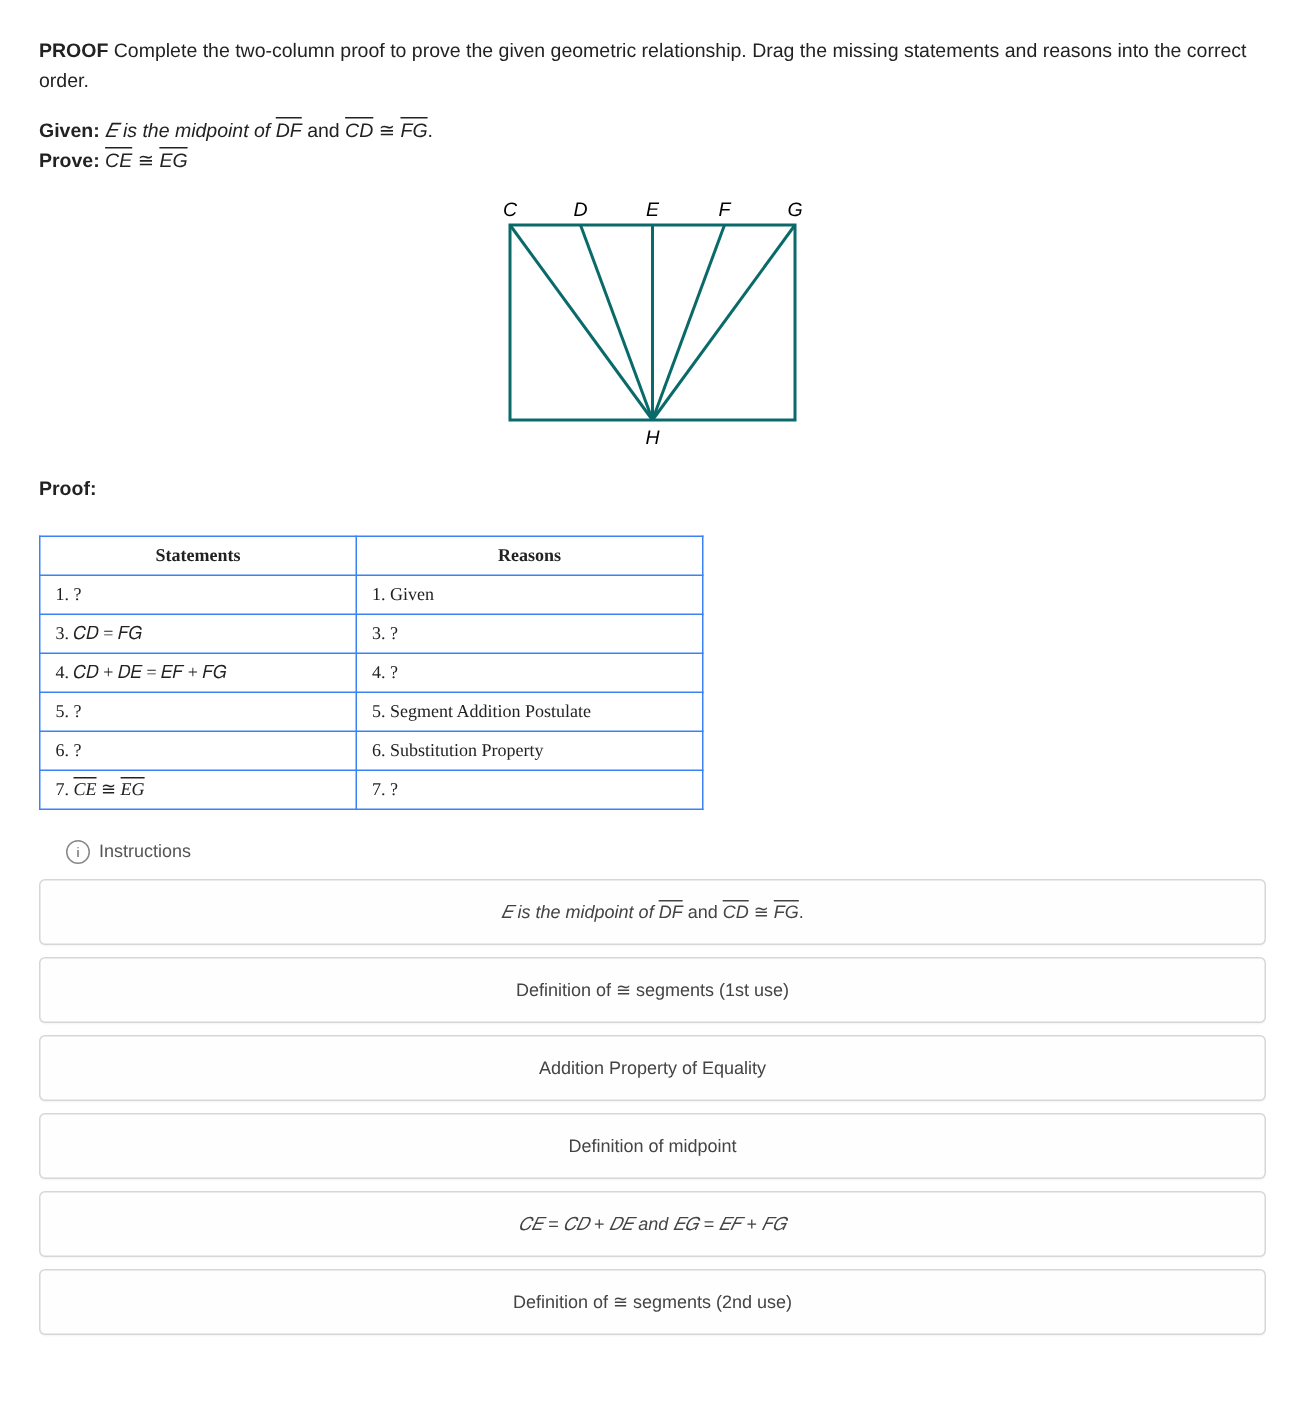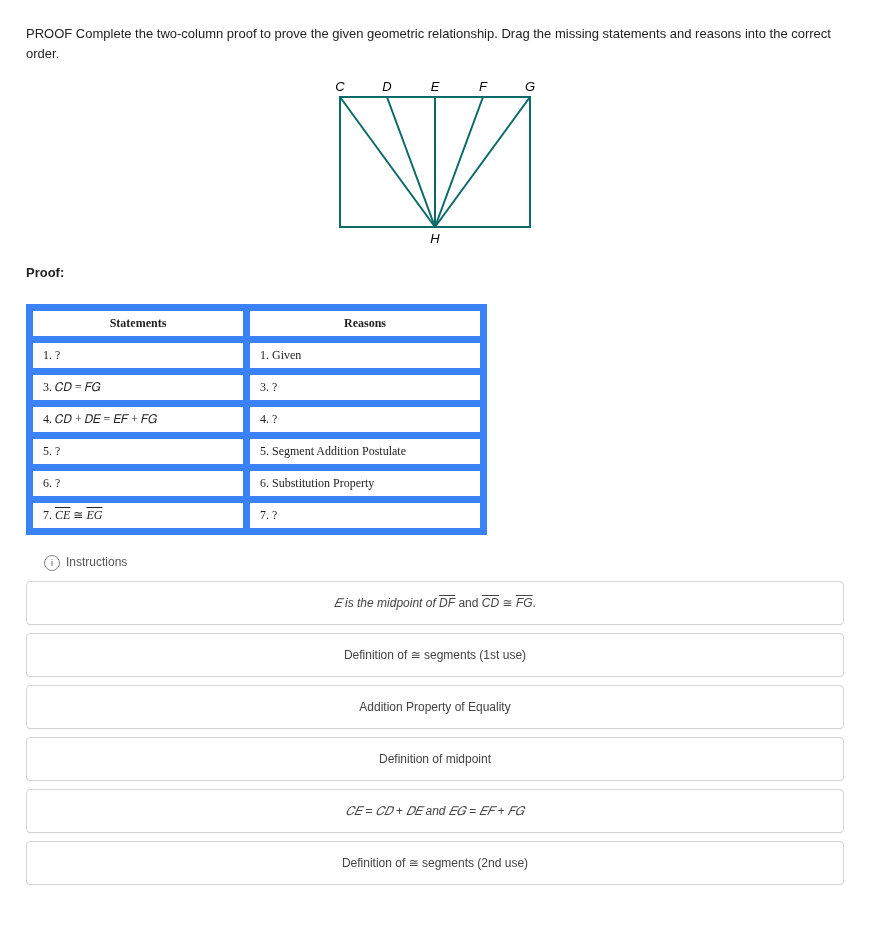--- a/index.html
+++ b/index.html
@@ -1,41 +1,48 @@
 <!DOCTYPE html>
 <html><head>
 <meta charset="utf-8">
 <style>
   body{margin:0;font-family:Arial,Helvetica,sans-serif;font-size:13px;color:#222;background:#f5f5f5}
   .page{width:870px;min-height:948px;background:#fff;padding:24px 26px;box-sizing:border-box}
   .prob{margin-bottom:14px;line-height:1.5}
   .ov{text-decoration:overline}
-  .bold{font-weight:400}
+  .bold{font-weight:700}
   .figwrap{width:100%;display:flex;justify-content:center;margin:10px 0 18px}
   svg{display:block}
   .proofh{font-weight:700;margin:4px 0 24px}
   table.proof{border-collapse:collapse;font-size:12px;font-family:serif}
-  table.proof td,table.proof th{border:7px solid #3b82f6;padding:5px 10px;text-align:left}
+  table.proof td,table.proof th{border:1px solid #3b82f6;padding:5px 10px;text-align:left}
   table.proof th{text-align:center;font-weight:700}
   .col-stmt{width:190px}
   .col-rsn{width:210px}
   .instr{margin:20px 18px 10px;color:#555;font-size:12px}
   .instr .ic{display:inline-block;width:14px;height:14px;border:1px solid #888;border-radius:50%;text-align:center;line-height:14px;font-size:9px;margin-right:6px;color:#555}
   .tile{border:1px solid #d6d6d6;border-radius:4px;background:#fefefe;margin:8px 0;padding:14px 20px;text-align:center;font-size:12px;color:#444;box-shadow:0 1px 0 rgba(0,0,0,.03)}
   .it{font-style:italic}
 </style>
 </head>
 <body>
 
 <div class="page">
 
   <div class="prob">
     <span class="bold">PROOF</span><span> Complete the two-column proof to prove the given geometric relationship. Drag the missing statements and reasons into the correct order.</span>
   </div>
 
+  <div class="prob">
+    <span class="bold">Given: </span>
+    <span class="it">𝐸 is the midpoint of </span><span class="ov it">DF</span><span> and </span><span class="ov it">CD</span><span> ≅ </span><span class="ov it">FG</span><span>.</span>
+    <br>
+    <span class="bold">Prove: </span>
+    <span class="ov it">CE</span><span> ≅ </span><span class="ov it">EG</span>
+  </div>
 
   <div class="figwrap">
     <svg width="230" height="170" viewBox="0 0 230 170">
       <rect x="20" y="20" width="190" height="130" fill="none" stroke="#0a6a6a" stroke-width="2"></rect>
       <line x1="20" y1="20" x2="115" y2="150" stroke="#0a6a6a" stroke-width="2"></line>
       <line x1="67" y1="20" x2="115" y2="150" stroke="#0a6a6a" stroke-width="2"></line>
       <line x1="115" y1="20" x2="115" y2="150" stroke="#0a6a6a" stroke-width="2"></line>
       <line x1="163" y1="20" x2="115" y2="150" stroke="#0a6a6a" stroke-width="2"></line>
       <line x1="210" y1="20" x2="115" y2="150" stroke="#0a6a6a" stroke-width="2"></line>
       <text x="20" y="14" text-anchor="middle" font-style="italic" font-size="13">C</text>

